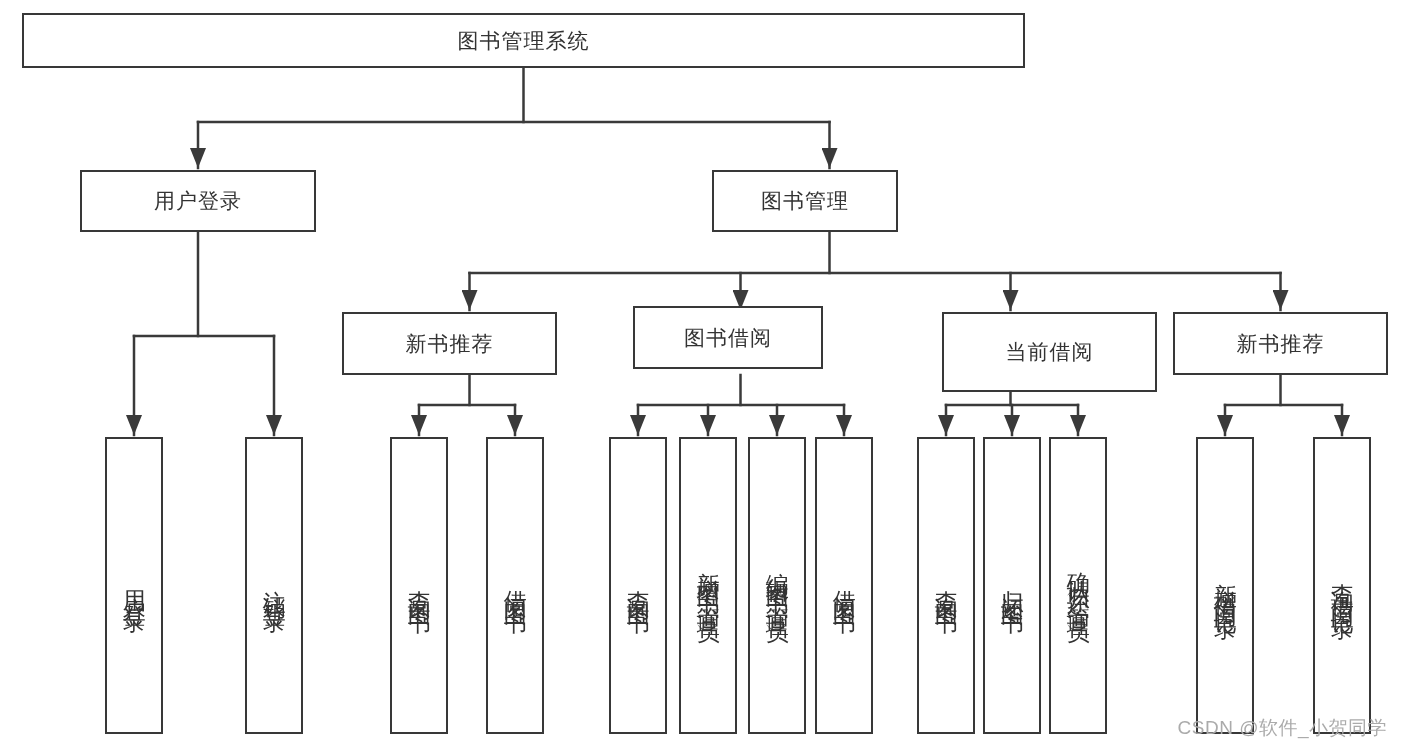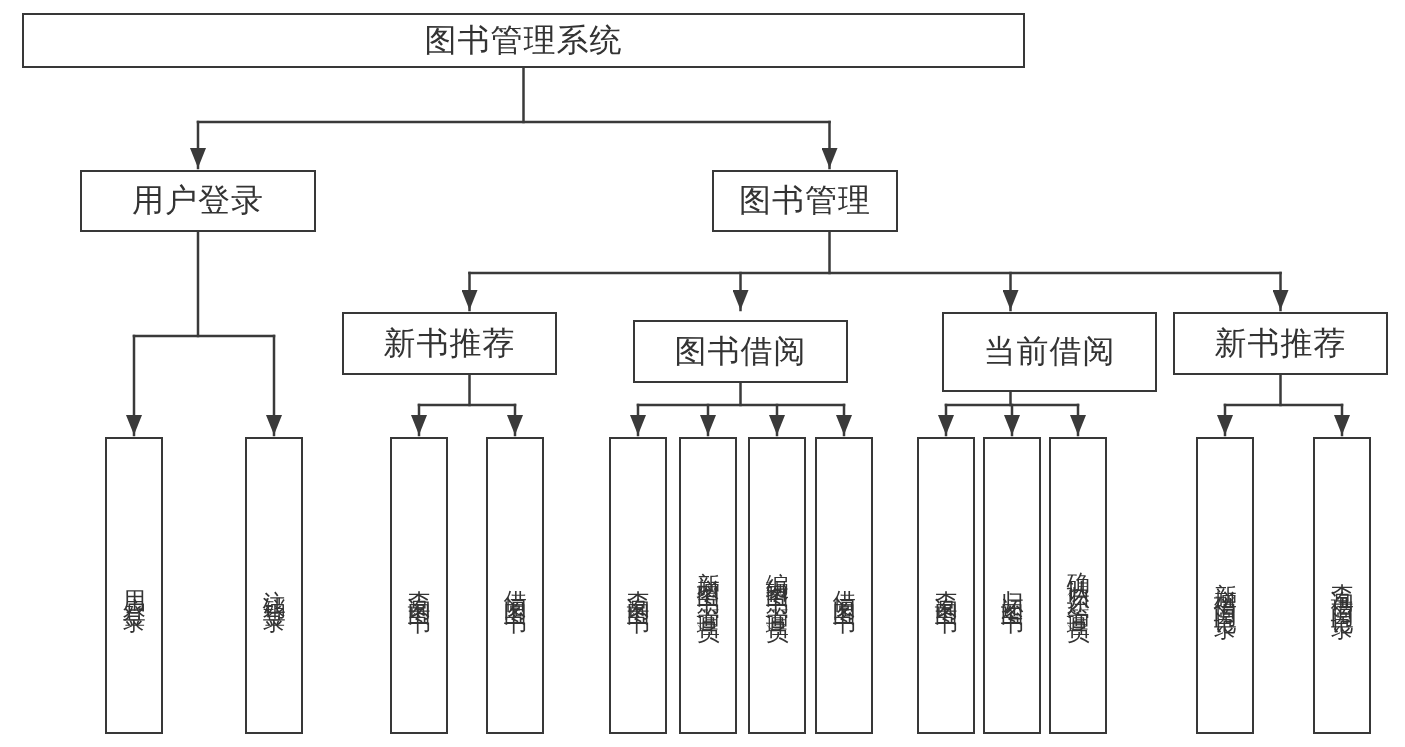--- a/index.html
+++ b/index.html
@@ -25,21 +25,21 @@
     background:#ffffff;
     border:2.5px solid #383838;
     color:#333333;
     display:flex;
     align-items:center;
     justify-content:center;
     text-align:center;
     line-height:1.1;
   }
   .node.h{
-    font-size:32px;
+    font-size:21px;
     letter-spacing:1px;
     white-space:nowrap;
   }
   .node.v{
     font-size:23px;
     writing-mode:vertical-rl;
     text-orientation:mixed;
     letter-spacing:7px;
   }
   .watermark{
@@ -107,21 +107,21 @@
       <path d="M1342 405 V435" marker-end="url(#arrow)"></path>
     </g>
   </svg>
 
   <div class="node h" style="left:22px;top:13px;width:1003px;height:55px">图书管理系统</div>
 
   <div class="node h" style="left:80px;top:170px;width:236px;height:62px">用户登录</div>
   <div class="node h" style="left:712px;top:170px;width:186px;height:62px">图书管理</div>
 
   <div class="node h" style="left:342px;top:312px;width:215px;height:63px">新书推荐</div>
-  <div class="node h" style="left:633px;top:320px;width:215px;height:63px">图书借阅</div>
+  <div class="node h" style="left:633px;top:306px;width:190px;height:63px">图书借阅</div>
   <div class="node h" style="left:942px;top:312px;width:215px;height:80px">当前借阅</div>
   <div class="node h" style="left:1173px;top:312px;width:215px;height:63px">新书推荐</div>
 
   <div class="node v" style="left:105px;top:437px;width:58px;height:297px">用户登录</div>
   <div class="node v" style="left:245px;top:437px;width:58px;height:297px">注销登录</div>
 
   <div class="node v" style="left:390px;top:437px;width:58px;height:297px">查询图书</div>
   <div class="node v" style="left:486px;top:437px;width:58px;height:297px">借阅图书</div>
 
   <div class="node v" style="left:609px;top:437px;width:58px;height:297px">查询图书</div>
@@ -129,14 +129,15 @@
   <div class="node v" style="left:748px;top:437px;width:58px;height:297px">编辑图书（管理员）</div>
   <div class="node v" style="left:815px;top:437px;width:58px;height:297px">借阅图书</div>
 
   <div class="node v" style="left:917px;top:437px;width:58px;height:297px">查询图书</div>
   <div class="node v" style="left:983px;top:437px;width:58px;height:297px">归还图书</div>
   <div class="node v" style="left:1049px;top:437px;width:58px;height:297px">确认归还（管理员）</div>
 
   <div class="node v" style="left:1196px;top:437px;width:58px;height:297px">新增借阅记录</div>
   <div class="node v" style="left:1313px;top:437px;width:58px;height:297px">查询借阅记录</div>
 
+  <div class="watermark">CSDN @软件_小贺同学</div>
 
 </div>
 
 </body></html>

